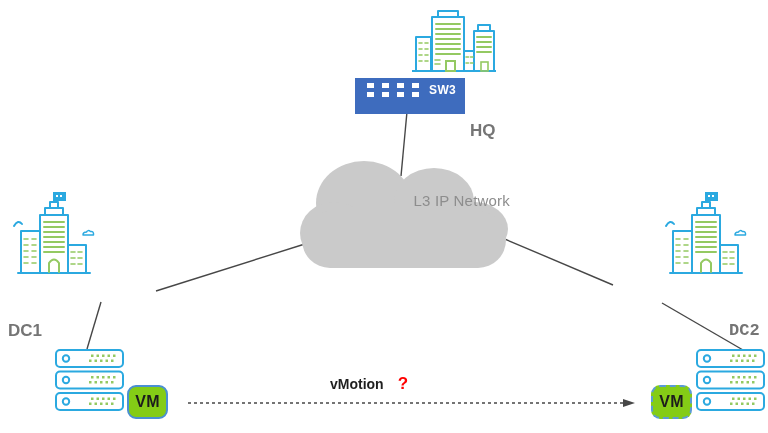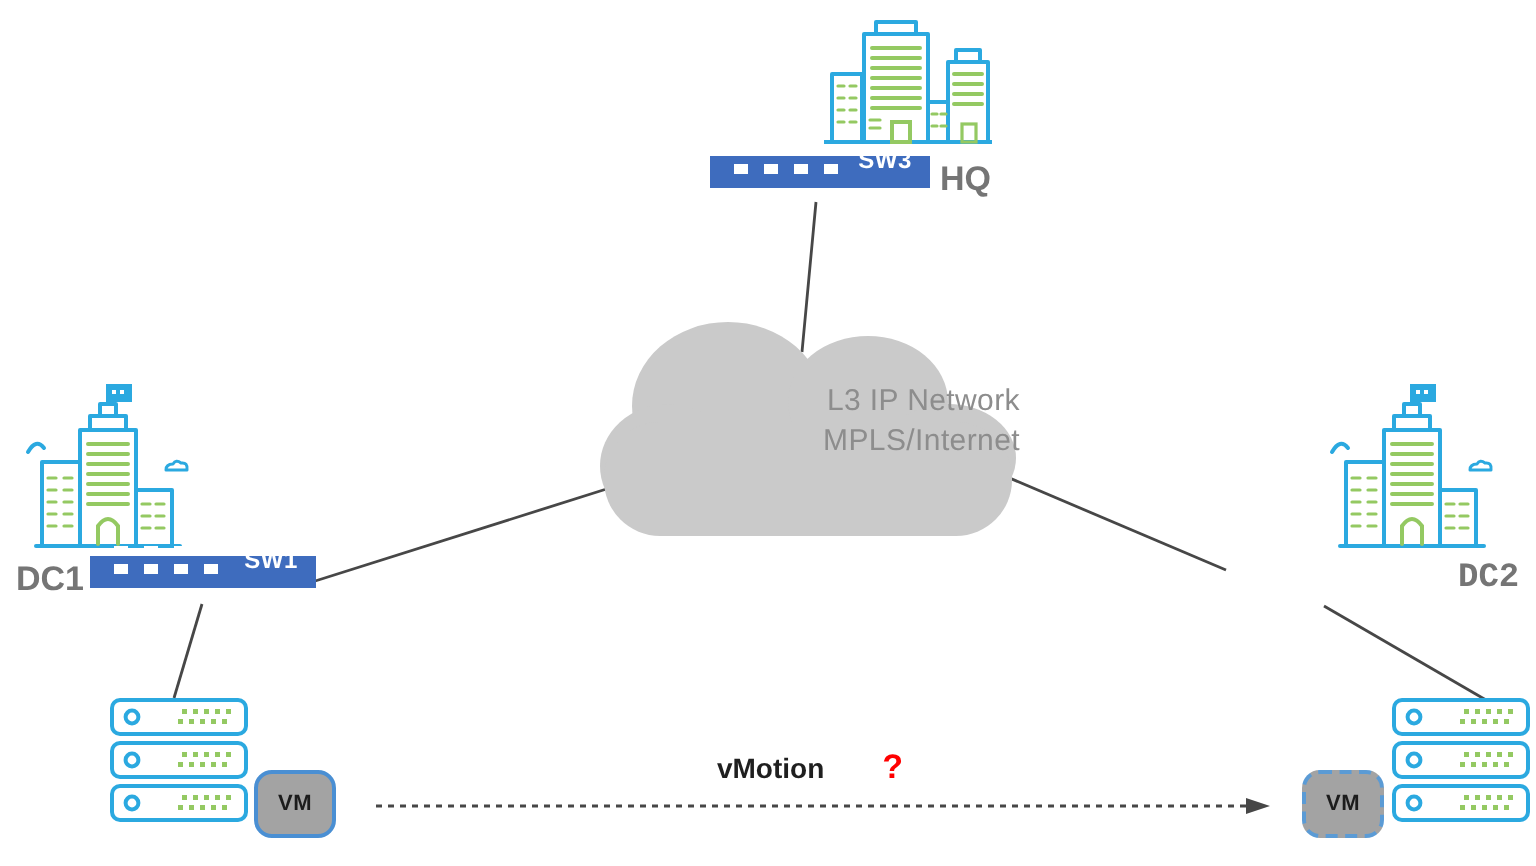--- a/index.html
+++ b/index.html
@@ -6,48 +6,48 @@
   html,body { background:#ffffff; }
   body { font-family:"Liberation Sans", sans-serif; }
   #canvas {
     position:relative; width:768px; height:433px; background:#ffffff;
     overflow:hidden;
   }
   
   #connector-layer { position:absolute; left:0; top:0; z-index:0; }
   
   .switch {
-    position:absolute; height:16px; background:#3E6CBE; z-index:2;
+    position:absolute; height:36px; background:#3E6CBE; z-index:2;
     display:flex; align-items:center; justify-content:space-between;
     padding:0 9px 12px 12px;
   }
   .ports { display:grid; grid-template-columns:repeat(4,auto); grid-auto-flow:column;
     grid-template-rows:repeat(2,auto); gap:4px 8px; }
   .port { width:7px; height:5px; background:#ffffff; }
   .switch-label { color:#ffffff; font-size:12px; font-weight:700; letter-spacing:.3px; }
   
-  .site-label { position:absolute; color:#757575; font-size:17px; font-weight:600; z-index:2; }
+  .site-label { position:absolute; color:#757575; font-size:17px; font-weight:600; z-index:2;margin-top:41px; }
   
   .cloud-wrap { position:absolute; left:298px; top:151px; width:212px; height:120px; z-index:1; }
   .cloud-text {
     position:absolute; left:0; top:40px; width:100%; text-align:right;
     color:#8D8D8D; font-size:15px; line-height:20px; font-weight:400; letter-spacing:.2px;
   }
   
   .vm {
-    position:absolute; width:41px; height:34px; background:#a3a3a3; z-index:2;
+    position:absolute; width:41px; height:34px; background:#84cc16; z-index:2;
     border-radius:9px; display:flex; align-items:center; justify-content:center;
-    color:#1c1c1c; font-size:11px; font-weight:700; letter-spacing:.3px;
+    color:#1c1c1c; font-size:16px; font-weight:700; letter-spacing:.3px;
   }
   .vm.solid  { border:2px solid #4A8FD3; }
   .vm.dashed { border:2px dashed #5B9BD5; }
   
   .vmotion-wrap {
     position:absolute; left:330px; top:374px; width:150px; z-index:2;
-    display:flex; justify-content:center; align-items:baseline; gap:29px;
+    display:flex; justify-content:flex-start; align-items:baseline; gap:14px;
   }
   .vmotion-text { color:#1f1f1f; font-size:14px; font-weight:700; }
   .vmotion-q { color:#FF0000; font-size:17px; font-weight:800; }
   .bld, .servers { position:absolute; z-index:2; }
 </style>
 </head>
 <body>
 
 <div id="canvas">
 
@@ -154,41 +154,27 @@
       <g fill="#CACACA">
         <ellipse cx="66" cy="52" rx="48" ry="42"></ellipse>
         <ellipse cx="136" cy="50" rx="40" ry="33"></ellipse>
         <ellipse cx="176" cy="78" rx="34" ry="27"></ellipse>
         <ellipse cx="36" cy="82" rx="34" ry="31"></ellipse>
         <rect x="4" y="60" width="204" height="57" rx="28"></rect>
       </g>
     </svg>
     <div class="cloud-text">
       <div>L3 IP Network</div>
-      <div>MPLS/Internet</div>
     </div>
   </div>
 
   <svg class="bld" style="left:12px; top:189px;" width="84" height="88" viewBox="0 0 84 88">
     <use href="#dc-building"></use>
   </svg>
   <div class="site-label" style="left:8px; top:280px;">DC1</div>
-  <div class="switch" style="left:45px; top:278px; width:113px;">
-    <span class="ports">
-      <span class="port"></span>
-        <span class="port"></span>
-        <span class="port"></span>
-        <span class="port"></span>
-      <span class="port"></span>
-        <span class="port"></span>
-        <span class="port"></span>
-        <span class="port"></span>
-    </span>
-    <span class="switch-label">SW1</span>
-  </div>
   <svg class="servers" style="left:55px; top:349px;" width="70" height="62" viewBox="0 0 70 62">
     <use href="#server-stack"></use>
   </svg>
   <div class="vm solid" style="left:127px; top:385px;">
     <span>VM</span>
   </div>
 
   <svg class="bld" style="left:664px; top:189px;" width="84" height="88" viewBox="0 0 84 88">
     <use href="#dc-building"></use>
   </svg>

